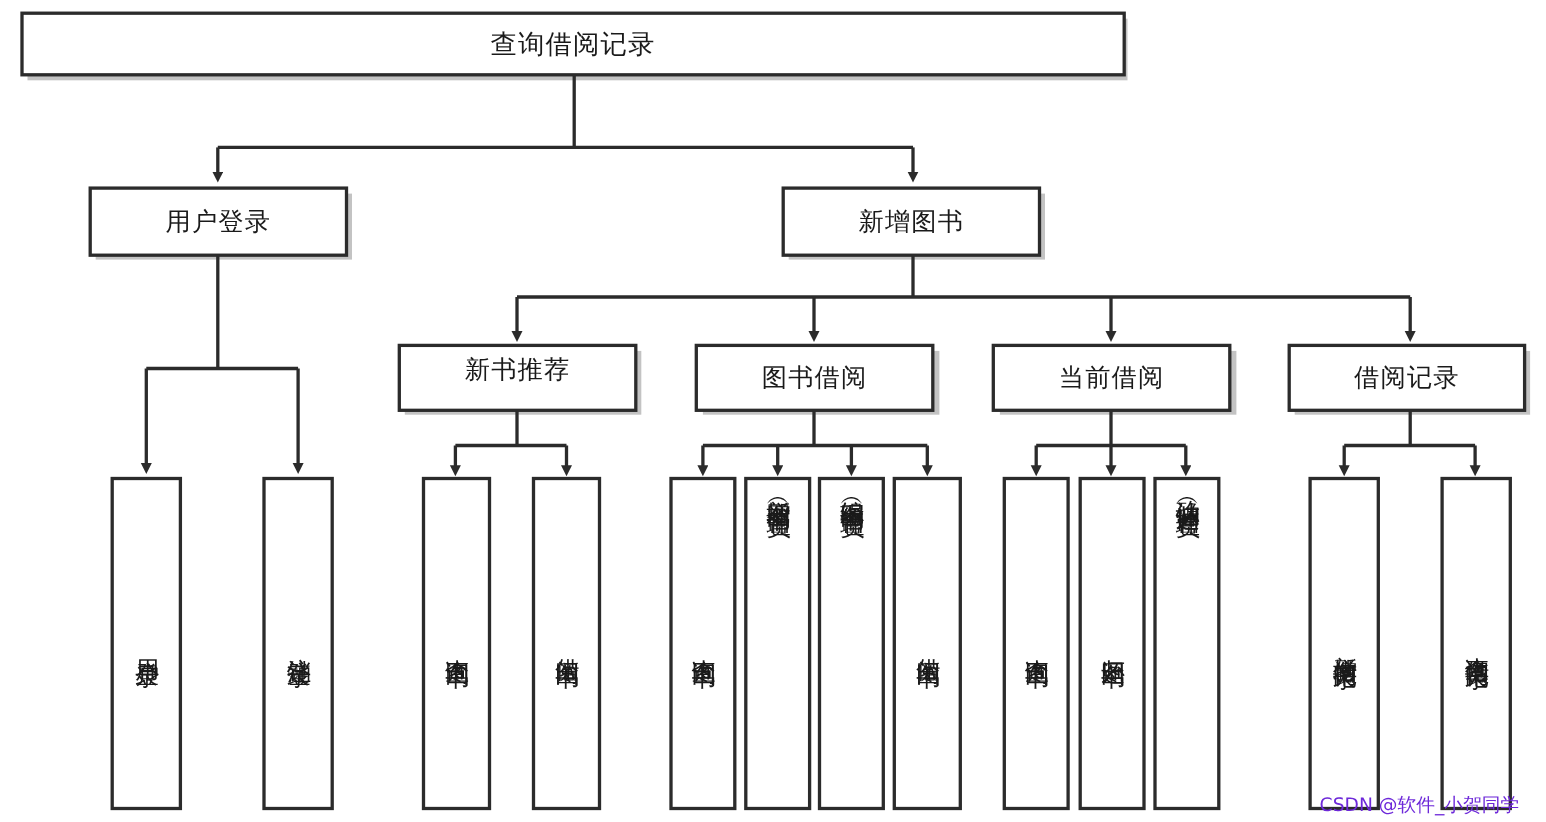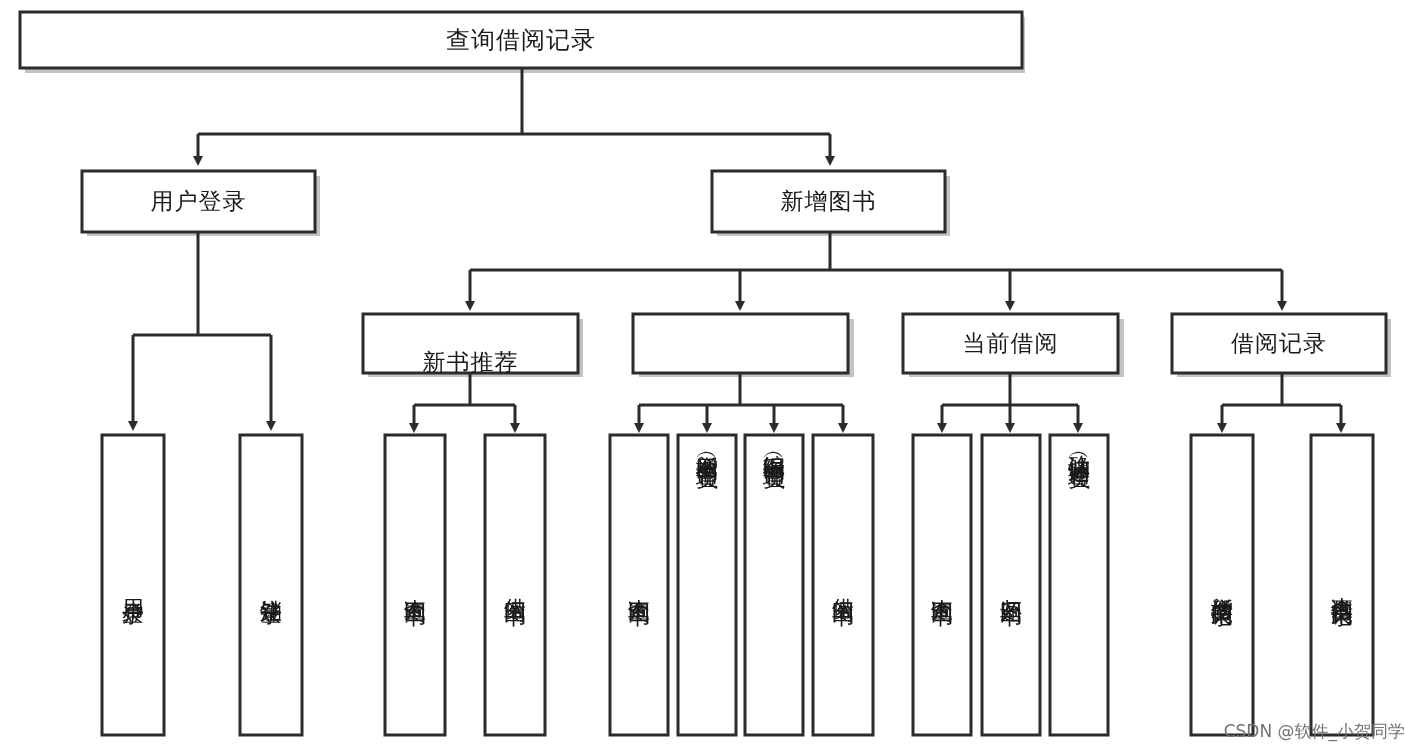--- a/index.html
+++ b/index.html
@@ -72,25 +72,25 @@
     font-size: 23px;
     color: #1a1a1a;
     letter-spacing: 1px;
     white-space: nowrap;
   }
   .root-label-text {
     font-size: 24px;
   }
   #watermark {
     position: absolute;
-    right: 0;
+    right: 24px;
     bottom: 4px;
     font-family: "DejaVu Sans", "Liberation Sans", sans-serif;
     font-size: 17px;
-    color: #737373;
+    color: #6d28d9;
     white-space: nowrap;
     pointer-events: none;
   }
 </style>
 </head>
 <body>
 
 <div id="diagram-root">
 
   <svg id="diagram-svg" viewBox="0 0 1405 747">
@@ -189,24 +189,27 @@
   </div>
 
   <div class="hlabel-wrap" style="left:82px; top:171px; width:233px; height:61px;">
     <span class="hlabel-text">用户登录</span>
   </div>
 
   <div class="hlabel-wrap" style="left:712px; top:171px; width:233px; height:61px;">
     <span class="hlabel-text">新增图书</span>
   </div>
 
-  <div class="hlabel-wrap" style="left:363px; top:328px; width:215px; height:68px;align-items:center;">
+  <div class="hlabel-wrap" style="left:363px; top:302px; width:215px; height:68px;align-items:center;">
     <span class="hlabel-text">新书推荐</span>
   </div>
 
+  <div class="hlabel-wrap" style="left:633px; top:314px; width:215px; height:59px;">
+    <span class="hlabel-text">图书借阅</span>
+  </div>
 
   <div class="hlabel-wrap" style="left:903px; top:314px; width:215px; height:59px;">
     <span class="hlabel-text">当前借阅</span>
   </div>
 
   <div class="hlabel-wrap" style="left:1172px; top:314px; width:214px; height:59px;">
     <span class="hlabel-text">借阅记录</span>
   </div>
 
   <div class="vlabel-wrap" style="left:102px; top:435px; width:62px; height:300px;">

